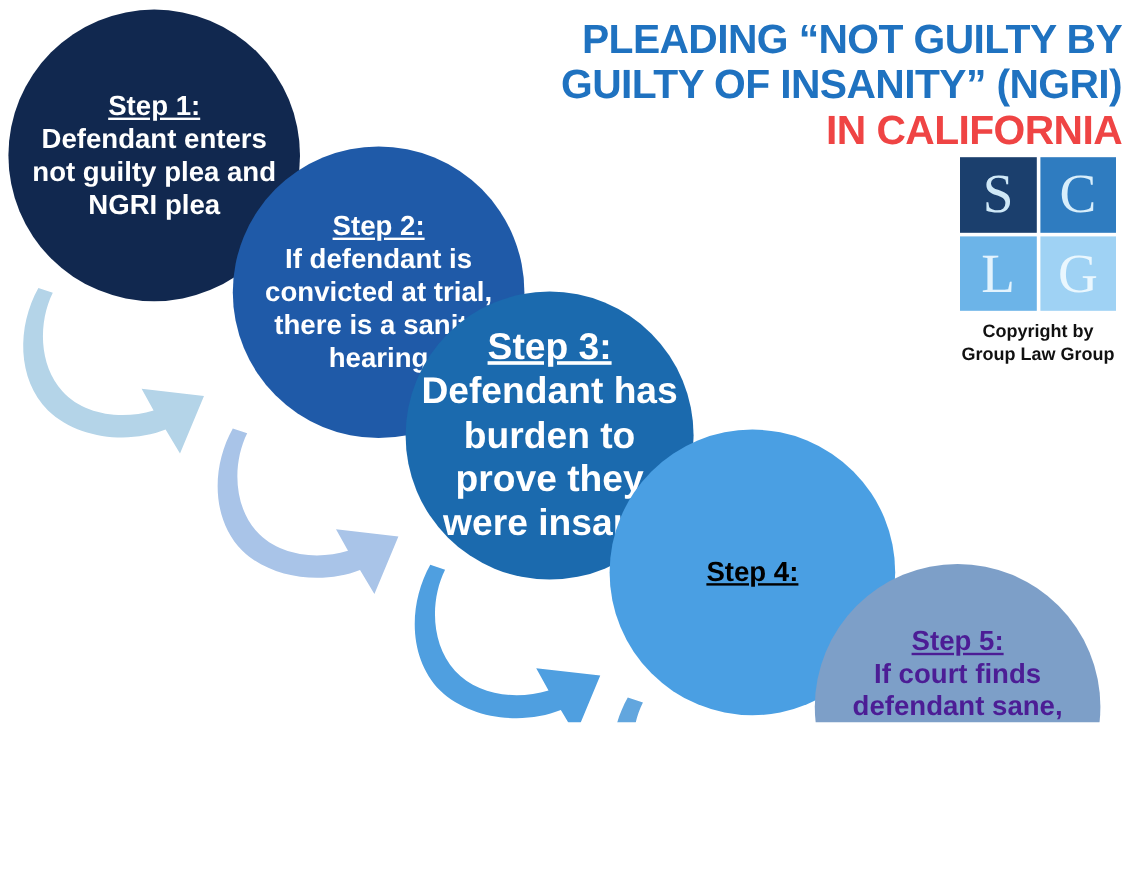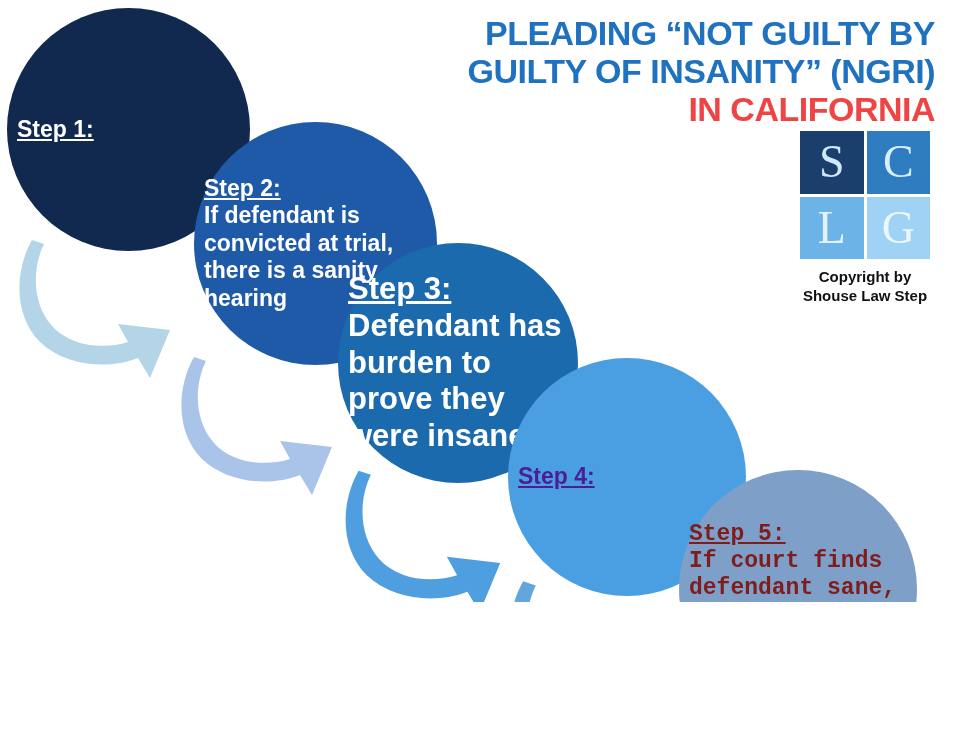--- a/index.html
+++ b/index.html
@@ -82,20 +82,21 @@
   }
 
   
   .step-circle {
     position: absolute;
     border-radius: 50%;
     display: flex;
     align-items: center;
     justify-content: center;
     box-sizing: border-box;
+    text-align: center;
   }
   .step-inner {
     width: 100%;
     padding: 0 10px;
     box-sizing: border-box;
     font-family: "Liberation Sans", sans-serif;
     font-weight: bold;
     line-height: 1.19;
   }
   .step-label {
@@ -161,21 +162,21 @@
 
   <div class="logo-block">
     <div class="logo-grid">
       <div class="logo-tile t1" style="background: rgb(27, 63, 109); color: rgb(207, 232, 247);">S</div>
       <div class="logo-tile t2" style="background: rgb(47, 124, 192); color: rgb(216, 238, 251);">C</div>
       <div class="logo-tile t3" style="background: rgb(108, 180, 232); color: rgb(227, 243, 253);">L</div>
       <div class="logo-tile t4" style="background: rgb(159, 210, 244); color: rgb(234, 247, 254);">G</div>
     </div>
     <div class="logo-caption">
       <div>Copyright by</div>
-      <div>Shouse Law Step</div>
+      <div>Group Law Group</div>
     </div>
   </div>
 
   <svg class="arrow" id="arrow-1" viewBox="0 0 190 145">
     <path d="M 22 2 C 4 34, 4 78, 30 104 C 55 128, 98 132, 128 120 L 140 140 L 160 92 L 108 86 L 118 104 C 92 112, 60 108, 42 88 C 22 66, 22 30, 34 6 Z" fill="#b4d4e8"></path>
   </svg>
 
   <svg class="arrow" id="arrow-2" viewBox="0 0 190 145">
     <path d="M 22 2 C 4 34, 4 78, 30 104 C 55 128, 98 132, 128 120 L 140 140 L 160 92 L 108 86 L 118 104 C 92 112, 60 108, 42 88 C 22 66, 22 30, 34 6 Z" fill="#a9c4e8"></path>
   </svg>
@@ -184,43 +185,44 @@
     <path d="M 22 2 C 4 34, 4 78, 30 104 C 55 128, 98 132, 128 120 L 140 140 L 160 92 L 108 86 L 118 104 C 92 112, 60 108, 42 88 C 22 66, 22 30, 34 6 Z" fill="#4f9fe0"></path>
   </svg>
 
   <svg class="arrow" id="arrow-4" viewBox="0 0 190 145">
     <path d="M 22 2 C 4 34, 4 78, 30 104 C 55 128, 98 132, 128 120 L 140 140 L 160 92 L 108 86 L 118 104 C 92 112, 60 108, 42 88 C 22 66, 22 30, 34 6 Z" fill="#62a6de"></path>
   </svg>
 
   <div class="step-circle" id="circle-1" style="background: rgb(17, 40, 79);">
     <div class="step-inner" style="color: rgb(255, 255, 255);">
       <span class="step-label">Step 1:</span>
+      <span class="step-text">Defendant enters not guilty plea and NGRI plea</span>
     </div>
   </div>
 
   <div class="step-circle" id="circle-2" style="background: rgb(31, 90, 168);">
     <div class="step-inner" style="color: rgb(255, 255, 255);">
       <span class="step-label">Step 2:</span>
       <span class="step-text">If defendant is convicted at trial, there is a sanity hearing</span>
     </div>
   </div>
 
   <div class="step-circle" id="circle-3" style="background: rgb(27, 106, 174);">
     <div class="step-inner" style="color: rgb(255, 255, 255);">
       <span class="step-label">Step 3:</span>
       <span class="step-text">Defendant has burden to prove they were insane</span>
     </div>
   </div>
 
   <div class="step-circle" id="circle-4" style="background: rgb(74, 159, 227);">
+    <div class="step-inner" style="color: #000000;">
+      <span class="step-label">Step 4:</span>
+    </div>
+  </div>
+
+  <div class="step-circle" id="circle-5" style="background: rgb(125, 159, 200);">
     <div class="step-inner" style="color: #4c1d95;">
-      <span class="step-label">Step 4:</span>
-    </div>
-  </div>
-
-  <div class="step-circle" id="circle-5" style="background: rgb(125, 159, 200);">
-    <div class="step-inner" style="color: #7f1d1d; font-family: Liberation Mono, monospace;">
       <span class="step-label">Step 5:</span>
       <span class="step-text">If court finds defendant sane, they will be sentenced</span>
     </div>
   </div>
 
 </div>
 
 </body></html>

